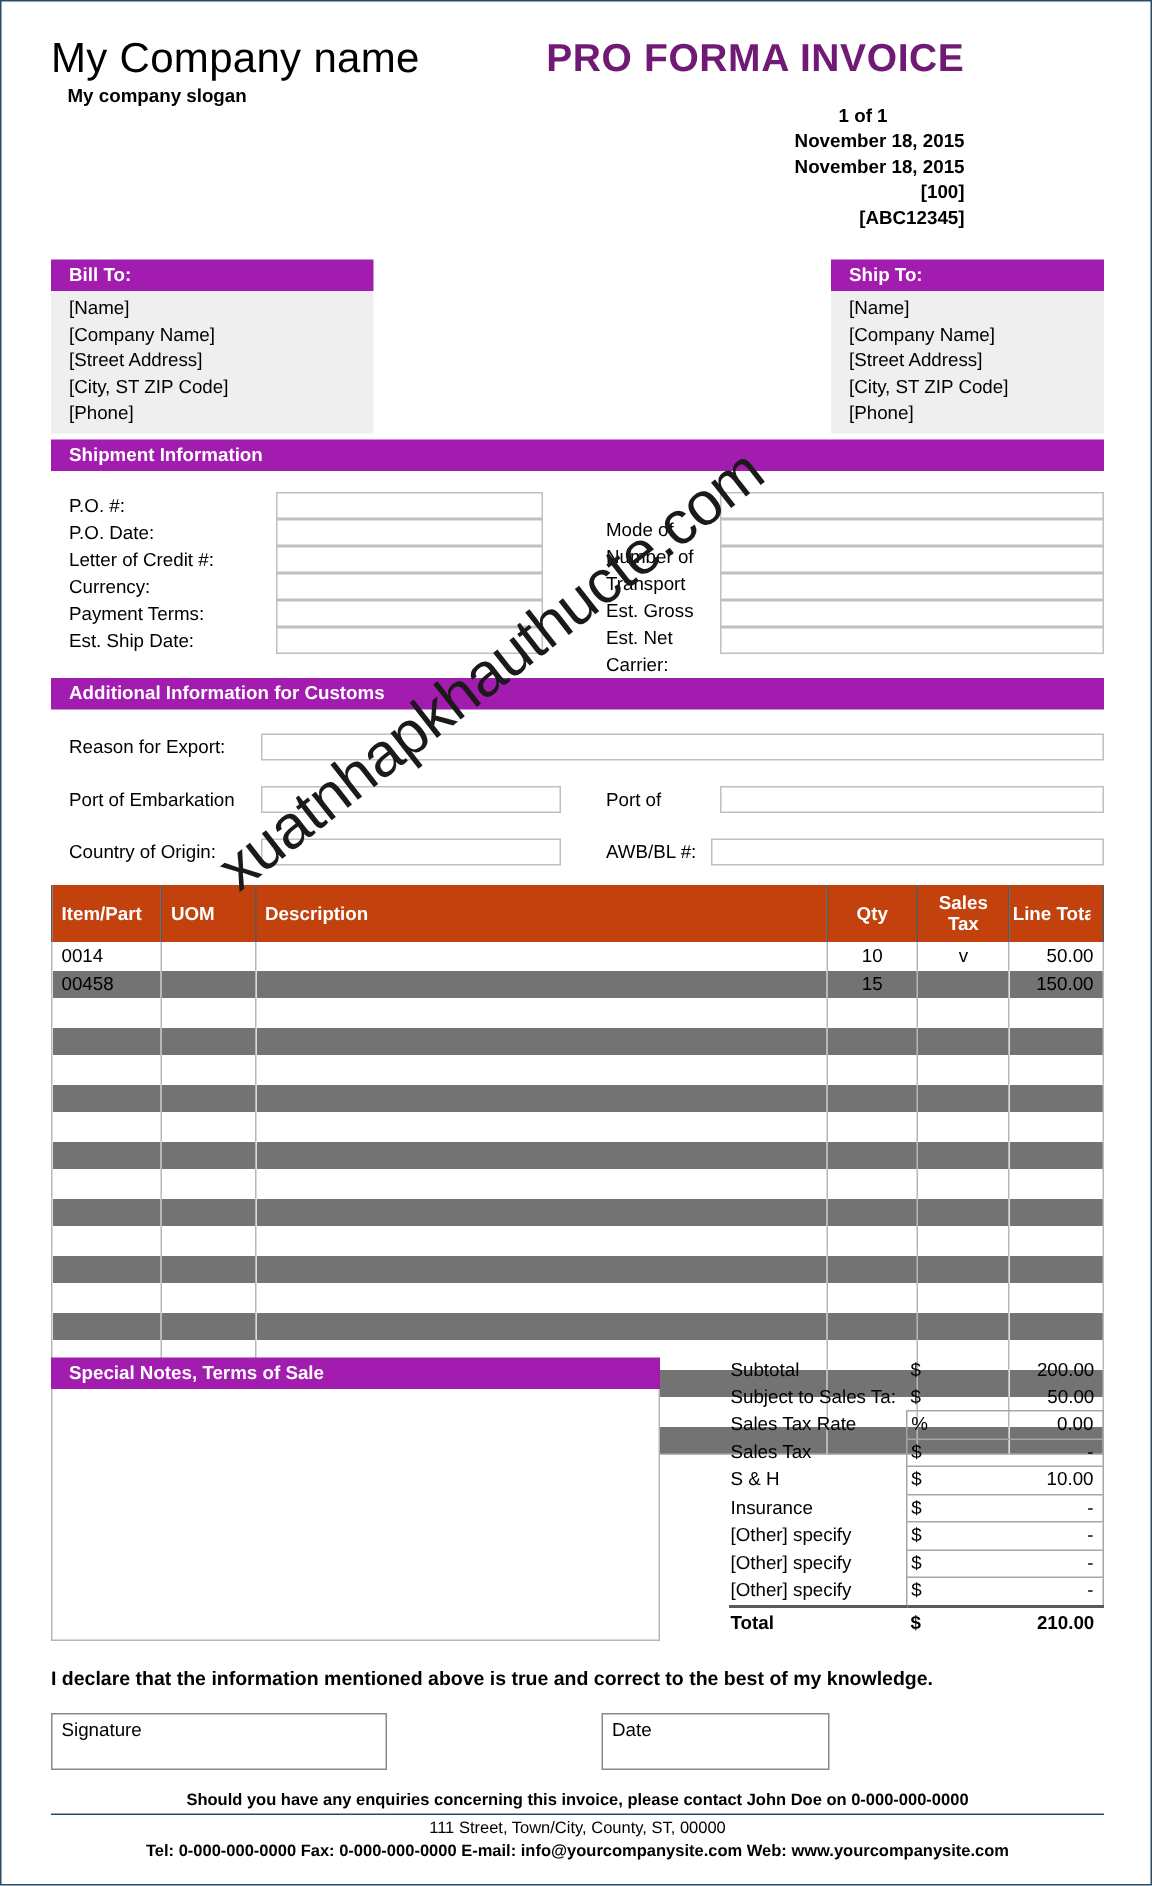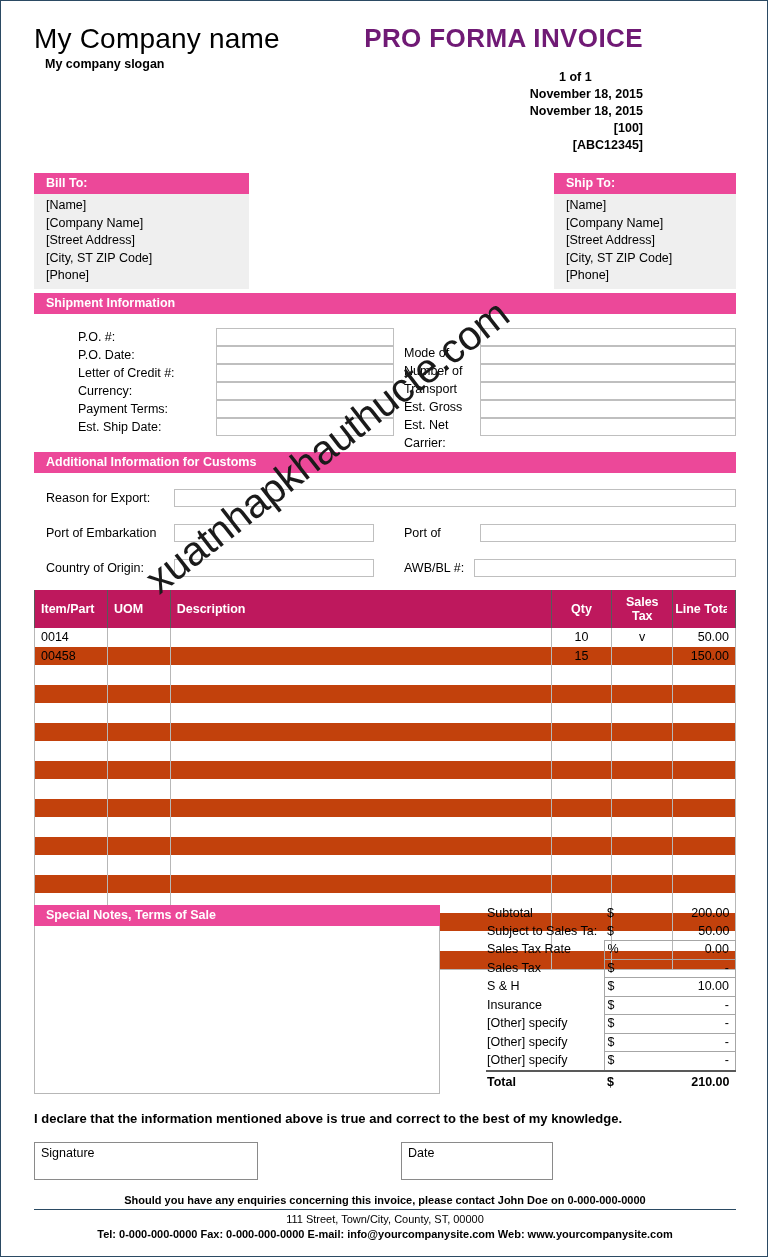--- a/index.html
+++ b/index.html
@@ -54,21 +54,21 @@
   }
   .meta {
     position:absolute; right:33px; top:68px;
     text-align:right;
     font-size:12.5px; font-weight:700; line-height:17px; color:#000;
   }
   .meta div:first-child { text-align:center; padding-right:22px; }
 
   
   .barhead {
-    background:#ec4899; color:#ffffff;
+    background:#a21caf; color:#ffffff;
     font-size:12.5px; font-weight:700;
     padding:3px 0 3px 12px;
     line-height:15px;
   }
 
   
   .billto { position:absolute; left:33px; top:172px; width:215px; }
   .shipto { position:absolute; left:553px; top:172px; width:182px; }
   .addrbody {
     background:#efefef;
@@ -78,21 +78,21 @@
   .shipto .addrbody { background:#efefef; }
 
   
   .sec-ship { position:absolute; left:33px; top:292px; width:702px; }
   .ship-grid { position:relative; height:115px; margin-top:10px; }
   .lbl { font-size:12.5px; color:#000; line-height:18px; }
   .fieldbox {
     border:1px solid #bfbfbf; background:#fff; height:18px;
   }
   .ship-left { position:absolute; left:12px; top:4px; width:330px; }
-  .ship-left .row { position:relative; height:18px; margin-bottom:0px;margin-left:32px; }
+  .ship-left .row { position:relative; height:18px; margin-bottom:0px; }
   .ship-left .row .lbl { position:absolute; left:0; top:0; width:135px; }
   .ship-left .row .fieldbox { position:absolute; left:138px; top:0; width:178px; }
 
   .ship-right { position:absolute; left:370px; top:4px; width:332px; }
   .ship-right .row { position:relative; height:18px; }
   .ship-right .row .lbl { position:absolute; left:0; top:16px; width:72px; }
   .ship-right .row .fieldbox { position:absolute; left:76px; top:0; width:256px; }
 
   
   .sec-cust { position:absolute; left:33px; top:451px; width:702px; }
@@ -101,38 +101,38 @@
   .cust-row .lbl { position:absolute; top:0; }
   .cust-row .fieldbox { position:absolute; top:0; }
 
   
   .items {
     position:absolute; left:33px; top:589px; width:702px;
     border-collapse:collapse;
     table-layout:fixed;
   }
   .items th {
-    background:#be185d; color:#fff;
+    background:#c2410c; color:#fff;
     font-size:12.5px; font-weight:700;
     height:38px; vertical-align:middle;
     border-right:1px solid #595959;
     padding:0 6px;
   }
   .items th.l { text-align:left; }
   .items th.c { text-align:center; }
   .items td {
     font-size:12.5px; color:#000;
     height:18px; line-height:18px;
     border-right:1px solid #b7b7b7;
     border-bottom:1px solid transparent;
     padding:0 6px;
     overflow:hidden; white-space:nowrap;
   }
   .items td:last-child { border-right:1px solid #b7b7b7; }
-  .items tr.alt td { background:#c2410c; }
+  .items tr.alt td { background:#737373; }
   .items tr.wht td { background:#ffffff; }
   .items td.c { text-align:center; }
   .items td.r { text-align:right; }
   .items tbody tr:last-child td { border-bottom:1px solid #b7b7b7; }
   .items thead th:first-child { border-left:1px solid #595959; }
   .items tbody td:first-child { border-left:1px solid #b7b7b7; }
   .th-clip { display:block; overflow:hidden; white-space:nowrap; width:52px; margin-left:-4px; }
 
   
   .sec-notes { position:absolute; left:33px; top:904px; width:406px; }

